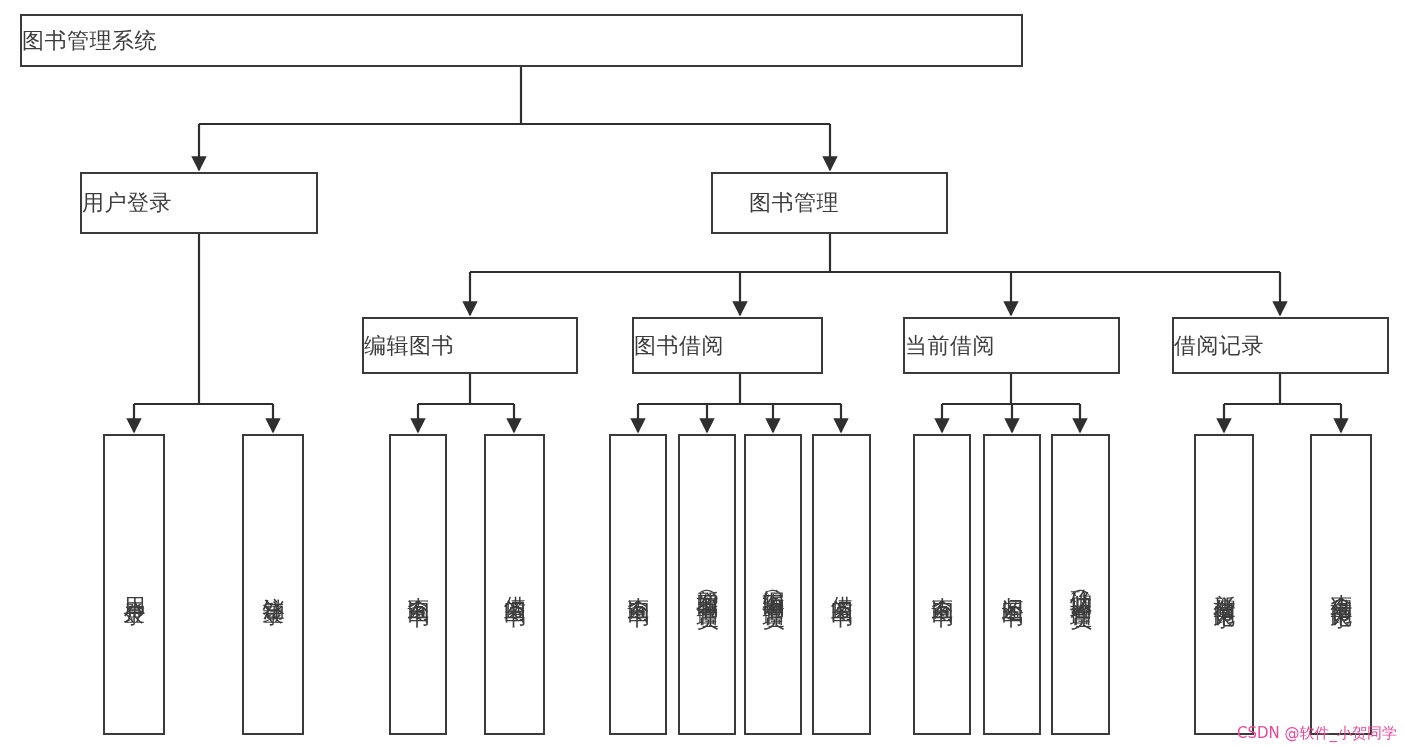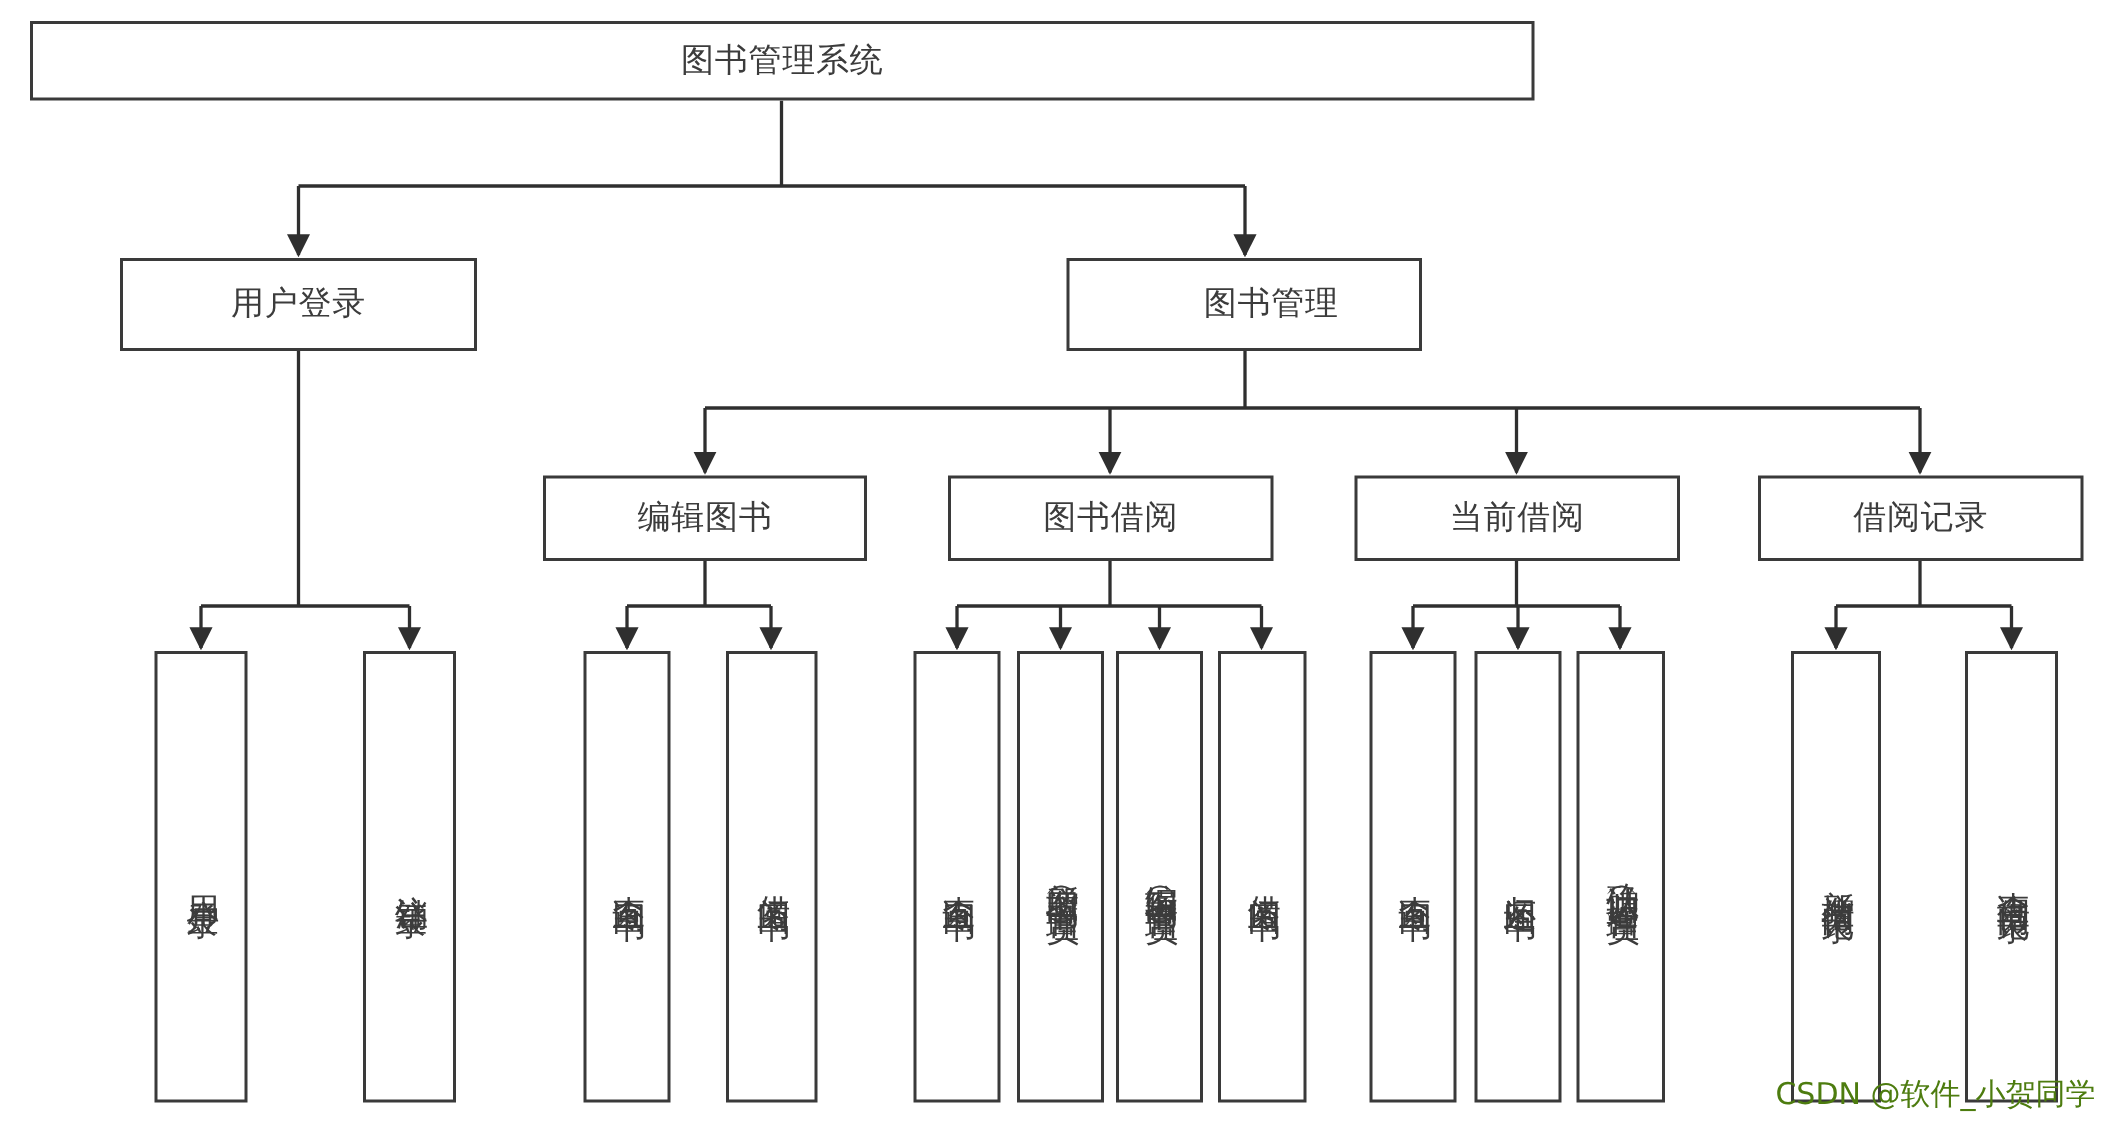--- a/index.html
+++ b/index.html
@@ -24,21 +24,21 @@
     width: 1405px;
     height: 747px;
   }
   .node {
     position: absolute;
     box-sizing: border-box;
     background: #ffffff;
     border: 2px solid #3a3a3a;
     display: flex;
     align-items: center;
-    justify-content: center;
+    justify-content: flex-start;
     z-index: 2;
   }
   .node .label {
     color: #3c3c3c;
     letter-spacing: 0.5px;
     white-space: nowrap;
     text-align: center;
   }
   .node.horiz .label {
     font-size: 22px;
@@ -54,22 +54,22 @@
     font-size: 22px;
     line-height: 1.22;
     letter-spacing: 3px;
     white-space: normal;
     max-height: 282px;
   }
   #watermark {
     position: absolute;
     right: 8px;
     bottom: 4px;
-    font-size: 20px;
-    color: #4d7c0f;
+    font-size: 15px;
+    color: #ec4899;
     z-index: 5;
     white-space: nowrap;
     pointer-events: none;
   }
 </style>
 </head>
 <body>
 
 <div id="canvas">
 
@@ -130,21 +130,21 @@
   <div class="node horiz" style="left:80px;top:172px;width:238px;height:62px;">
     <span class="label">用户登录</span>
   </div>
   <div class="node horiz" style="left:711px;top:172px;width:237px;height:62px;padding-left:36px;">
     <span class="label">图书管理</span>
   </div>
 
   <div class="node horiz" style="left:362px;top:317px;width:216px;height:57px;">
     <span class="label">编辑图书</span>
   </div>
-  <div class="node horiz" style="left:632px;top:317px;width:217px;height:57px;">
+  <div class="node horiz" style="left:632px;top:317px;width:191px;height:57px;">
     <span class="label">图书借阅</span>
   </div>
   <div class="node horiz" style="left:1172px;top:317px;width:217px;height:57px;">
     <span class="label">借阅记录</span>
   </div>
   <div class="node horiz" style="left:903px;top:317px;width:217px;height:57px;">
     <span class="label">当前借阅</span>
   </div>
 
   <div class="node vert" style="left:103px;top:434px;width:62px;height:301px;">

